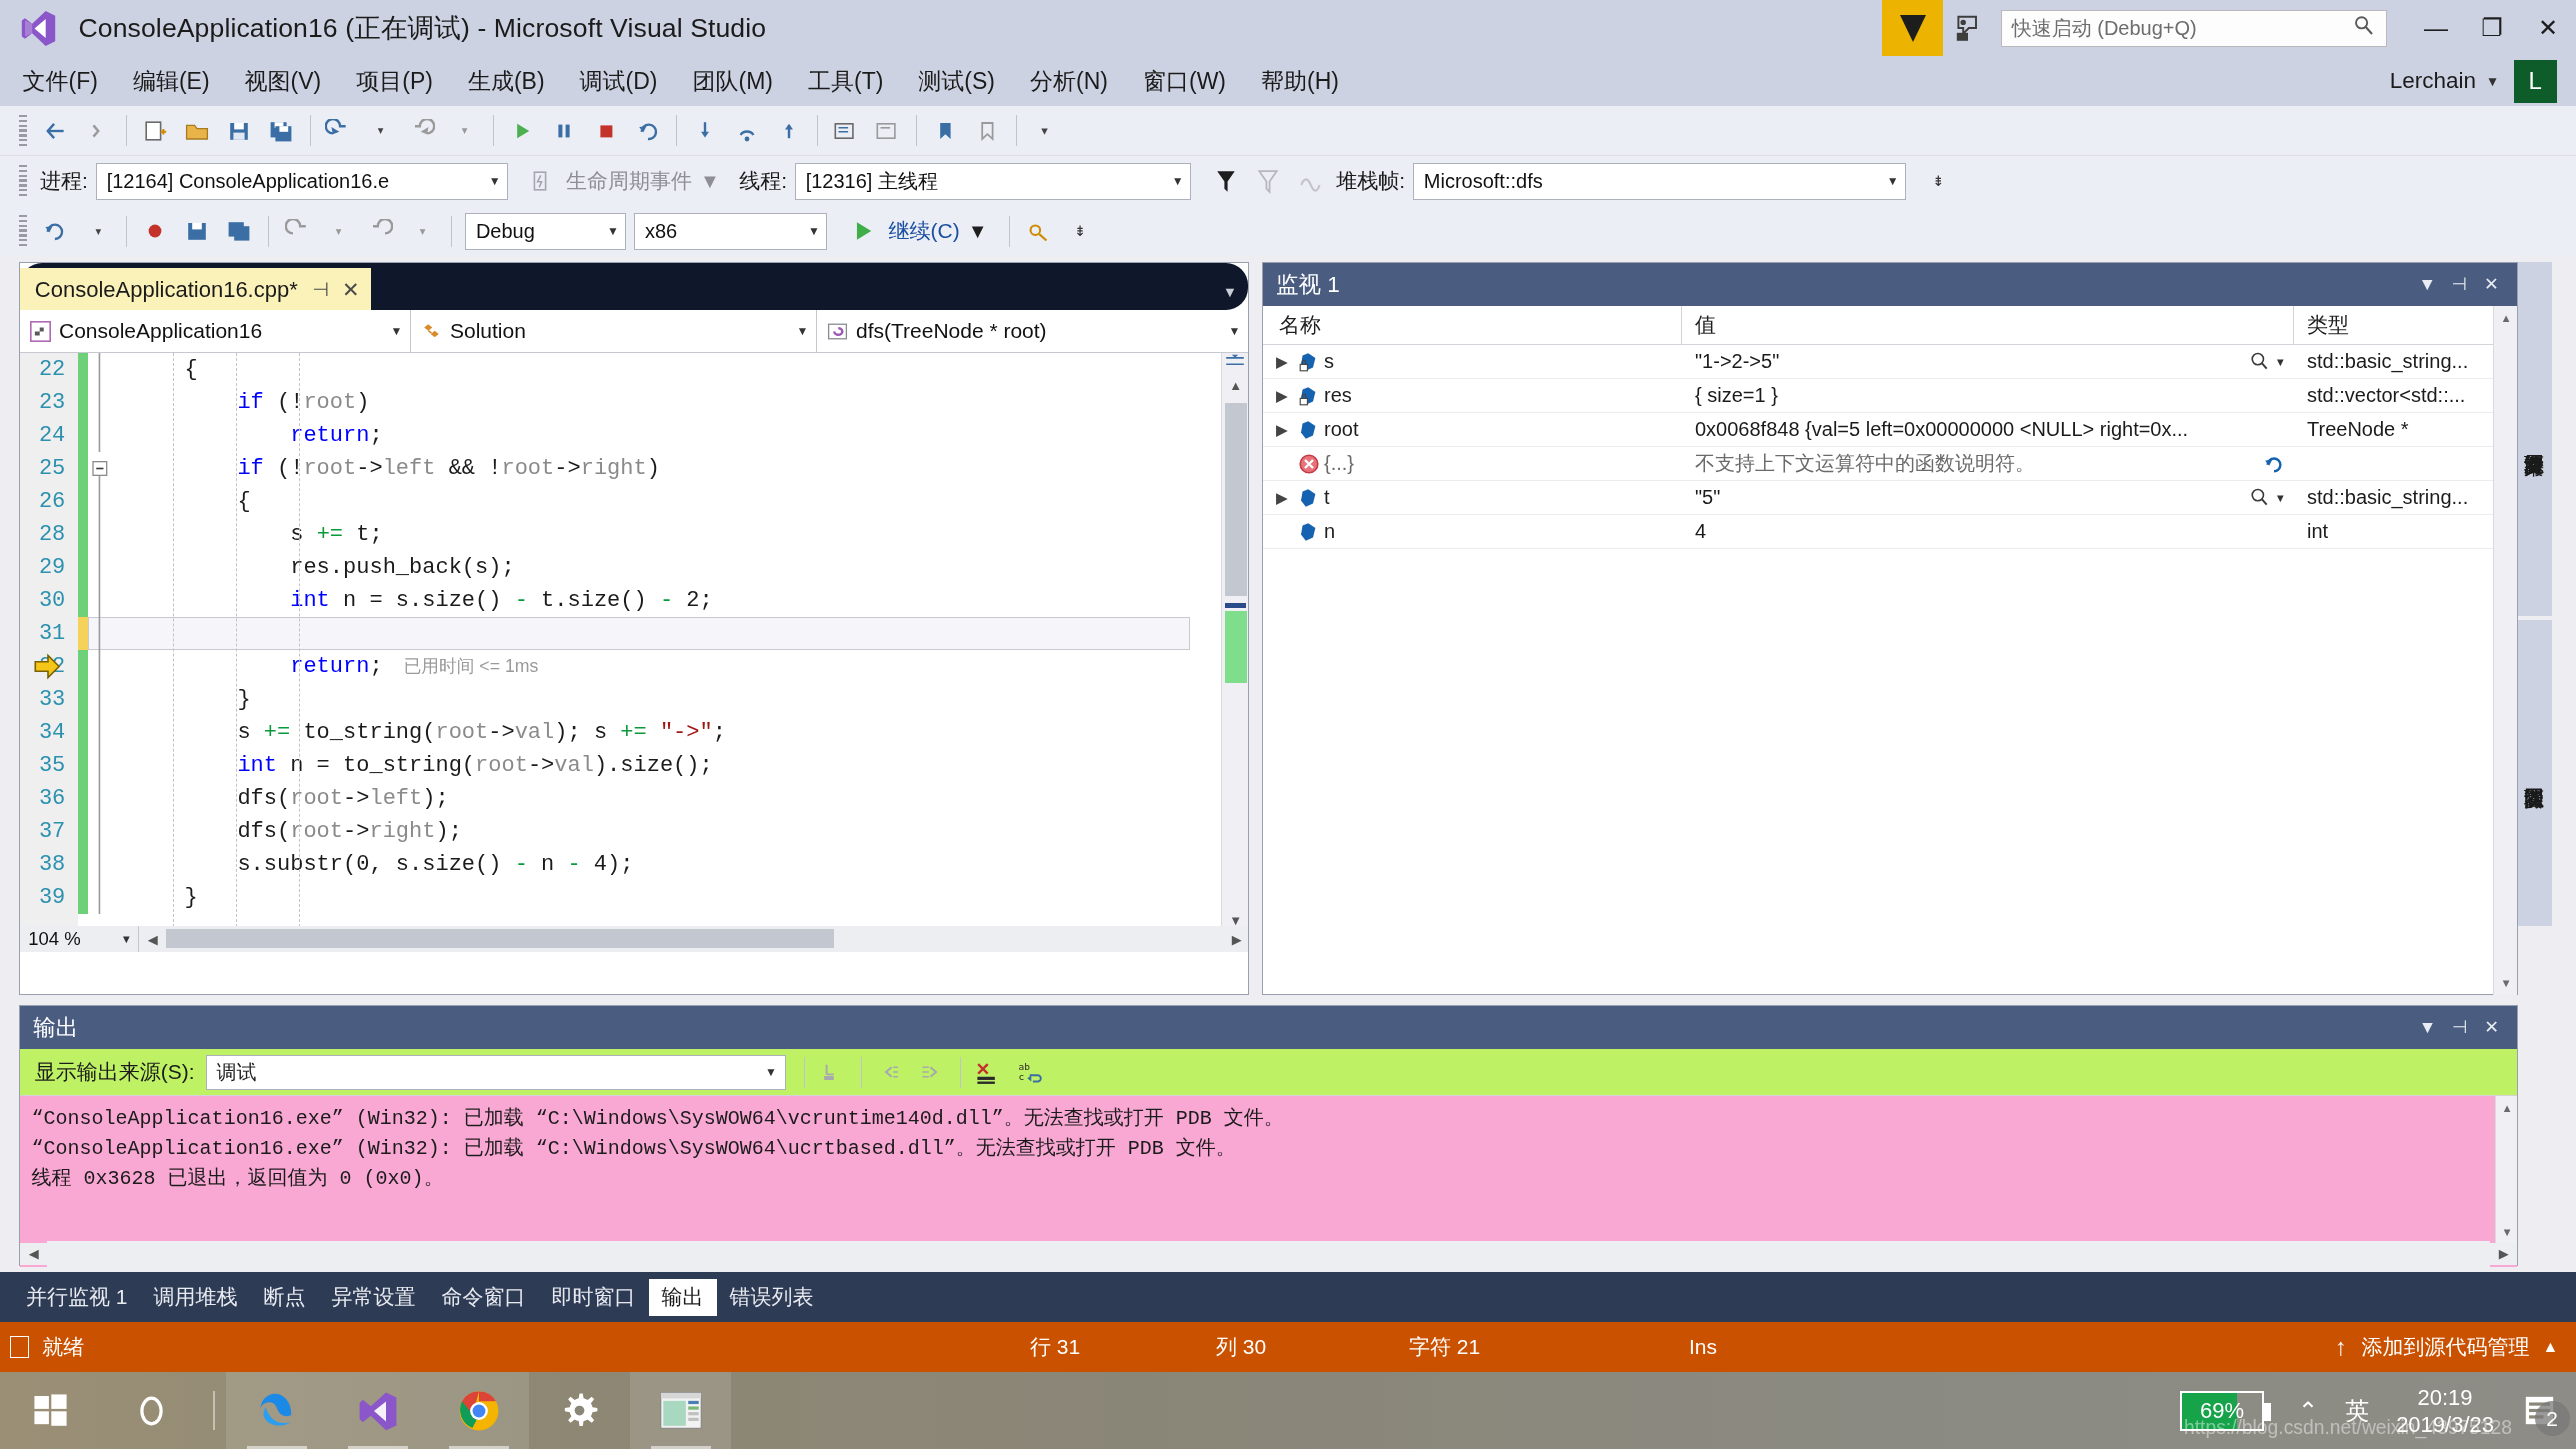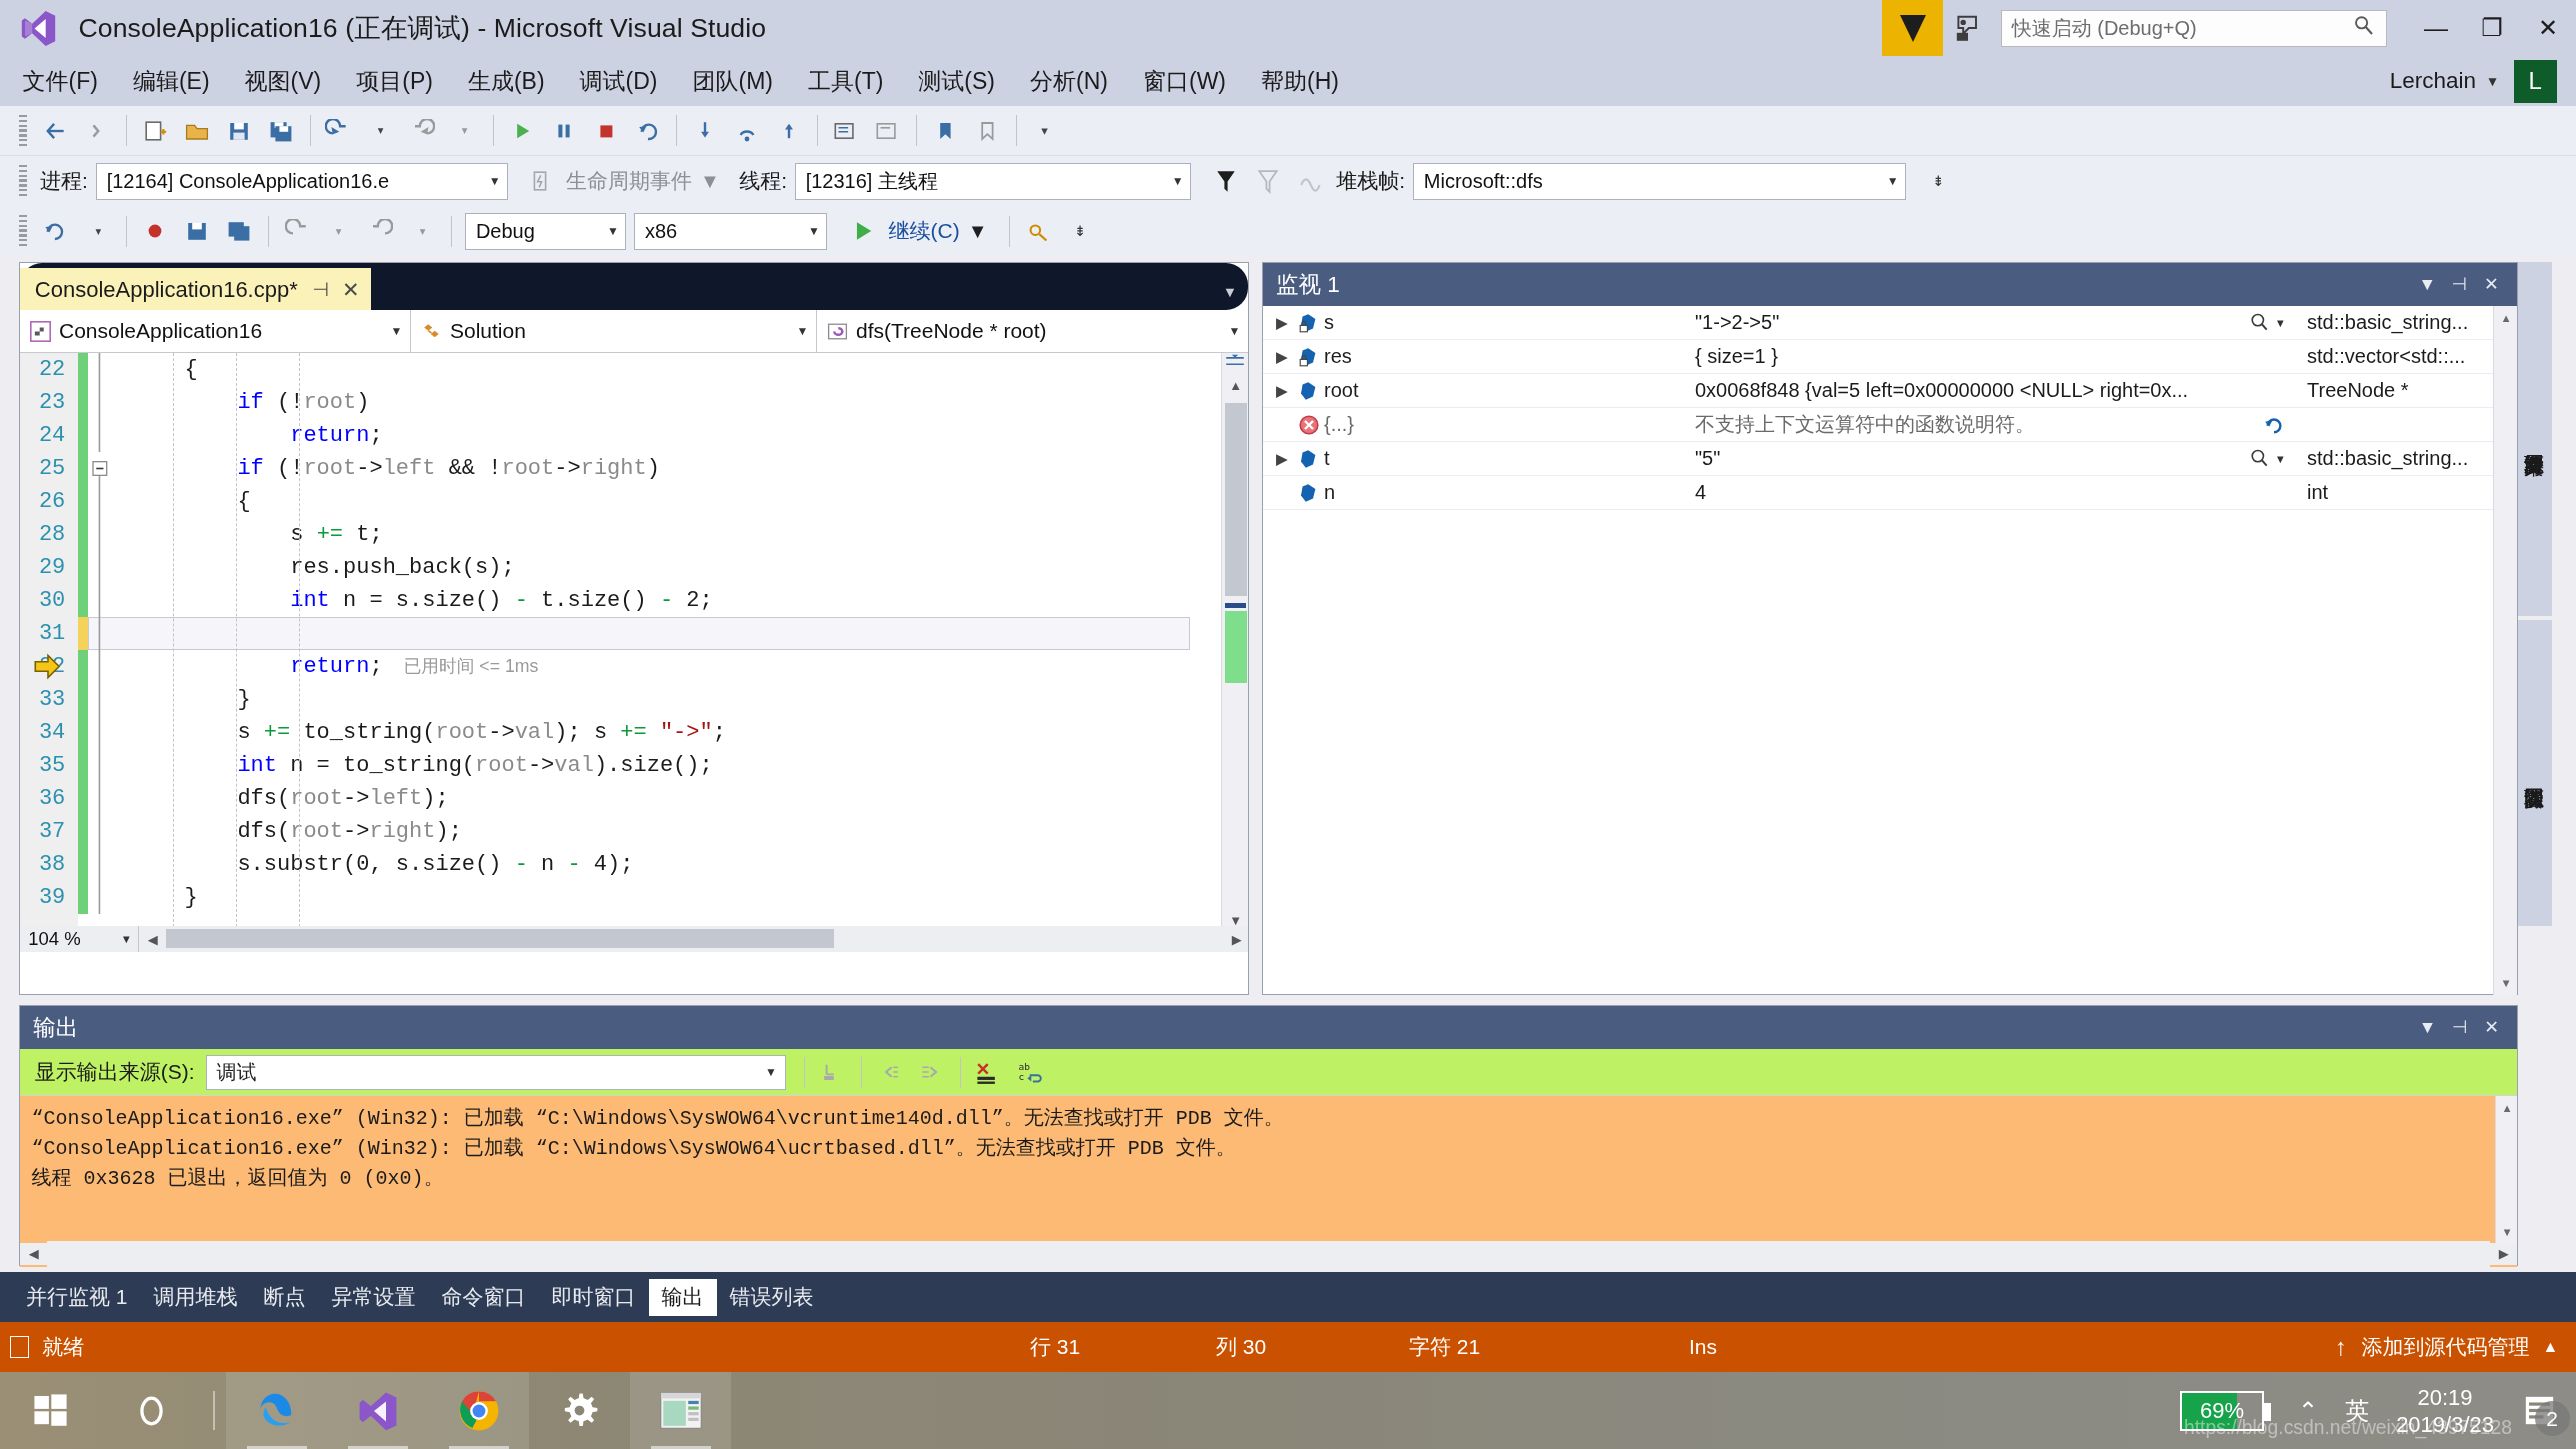--- a/index.html
+++ b/index.html
@@ -189,21 +189,21 @@
   }
   .out-toolbar{
     height:47px;background:#bef264;display:flex;align-items:center;padding-left:14.5px;border-bottom:0.8px solid #d3d3d9;
   }
   .out-label{ font-size:21px;color:#1b1b1b;margin-right:11.3px;white-space:nowrap; }
   .out-combo{
     width:580px;height:35px;background:#fff;border:0.8px solid #adb1bd;display:flex;align-items:center;
     padding:0 8px 0 9.7px;font-size:20px;
   }
   .out-body{
-    position:relative; height:171px; background:#fdba74; padding:8px 0 0 11.3px; overflow:hidden;
+    position:relative; height:171px; background:#f9a8d4; padding:8px 0 0 11.3px; overflow:hidden;
   }
   .out-line{
     font-family:"Liberation Mono", monospace; font-size:20px; color:#1b1b1b; line-height:30px; white-space:pre;
   }
   .out-scroll-h{ position:absolute;left:0;bottom:0;height:22.5px;width:2497px;background:#eceef2;display:flex;align-items:center;}
   .out-scroll-v{ position:absolute;right:0;top:0;width:22.5px;height:148px;background:#f0f0f4;border-left:0.8px solid #dadade;}
 
   
   .bottom-tabs{
     position:absolute;left:0;top:1272px;width:2576px;height:50px;background:#2d3b55;
@@ -794,20 +794,25 @@
   <div class="watch-pane">
     <div class="pane-head">
       <span class="ph-title">监视 1</span>
       <span class="ph-btns">
         <span class="ph-btn">▼</span>
         <span class="ph-btn">⊣</span>
         <span class="ph-btn">✕</span>
       </span>
     </div>
 
+    <div class="watch-head">
+      <div class="wc-name">名称</div>
+      <div class="wc-val">值</div>
+      <div class="wc-typ">类型</div>
+    </div>
 
     <div id="watchrows">
         <div class="wrow">
           <div class="wr-name">
             <span class="expander">▶</span>
             <span class="wicon">
               <svg width="24" height="24" viewBox="0 0 30 30">
                 <path d="M14 4 l9 6 l-3 12 l-9 4 l-6 -8 l2 -11 z" fill="#1462b0"></path>
                 <rect x="4" y="18" width="9" height="8" fill="#fff" stroke="#444" stroke-width="1.4"></rect>
                 <path d="M6.5 18 v-3 a2.2 2.2 0 0 1 4.4 0 v3" fill="none" stroke="#444" stroke-width="1.4"></path>

